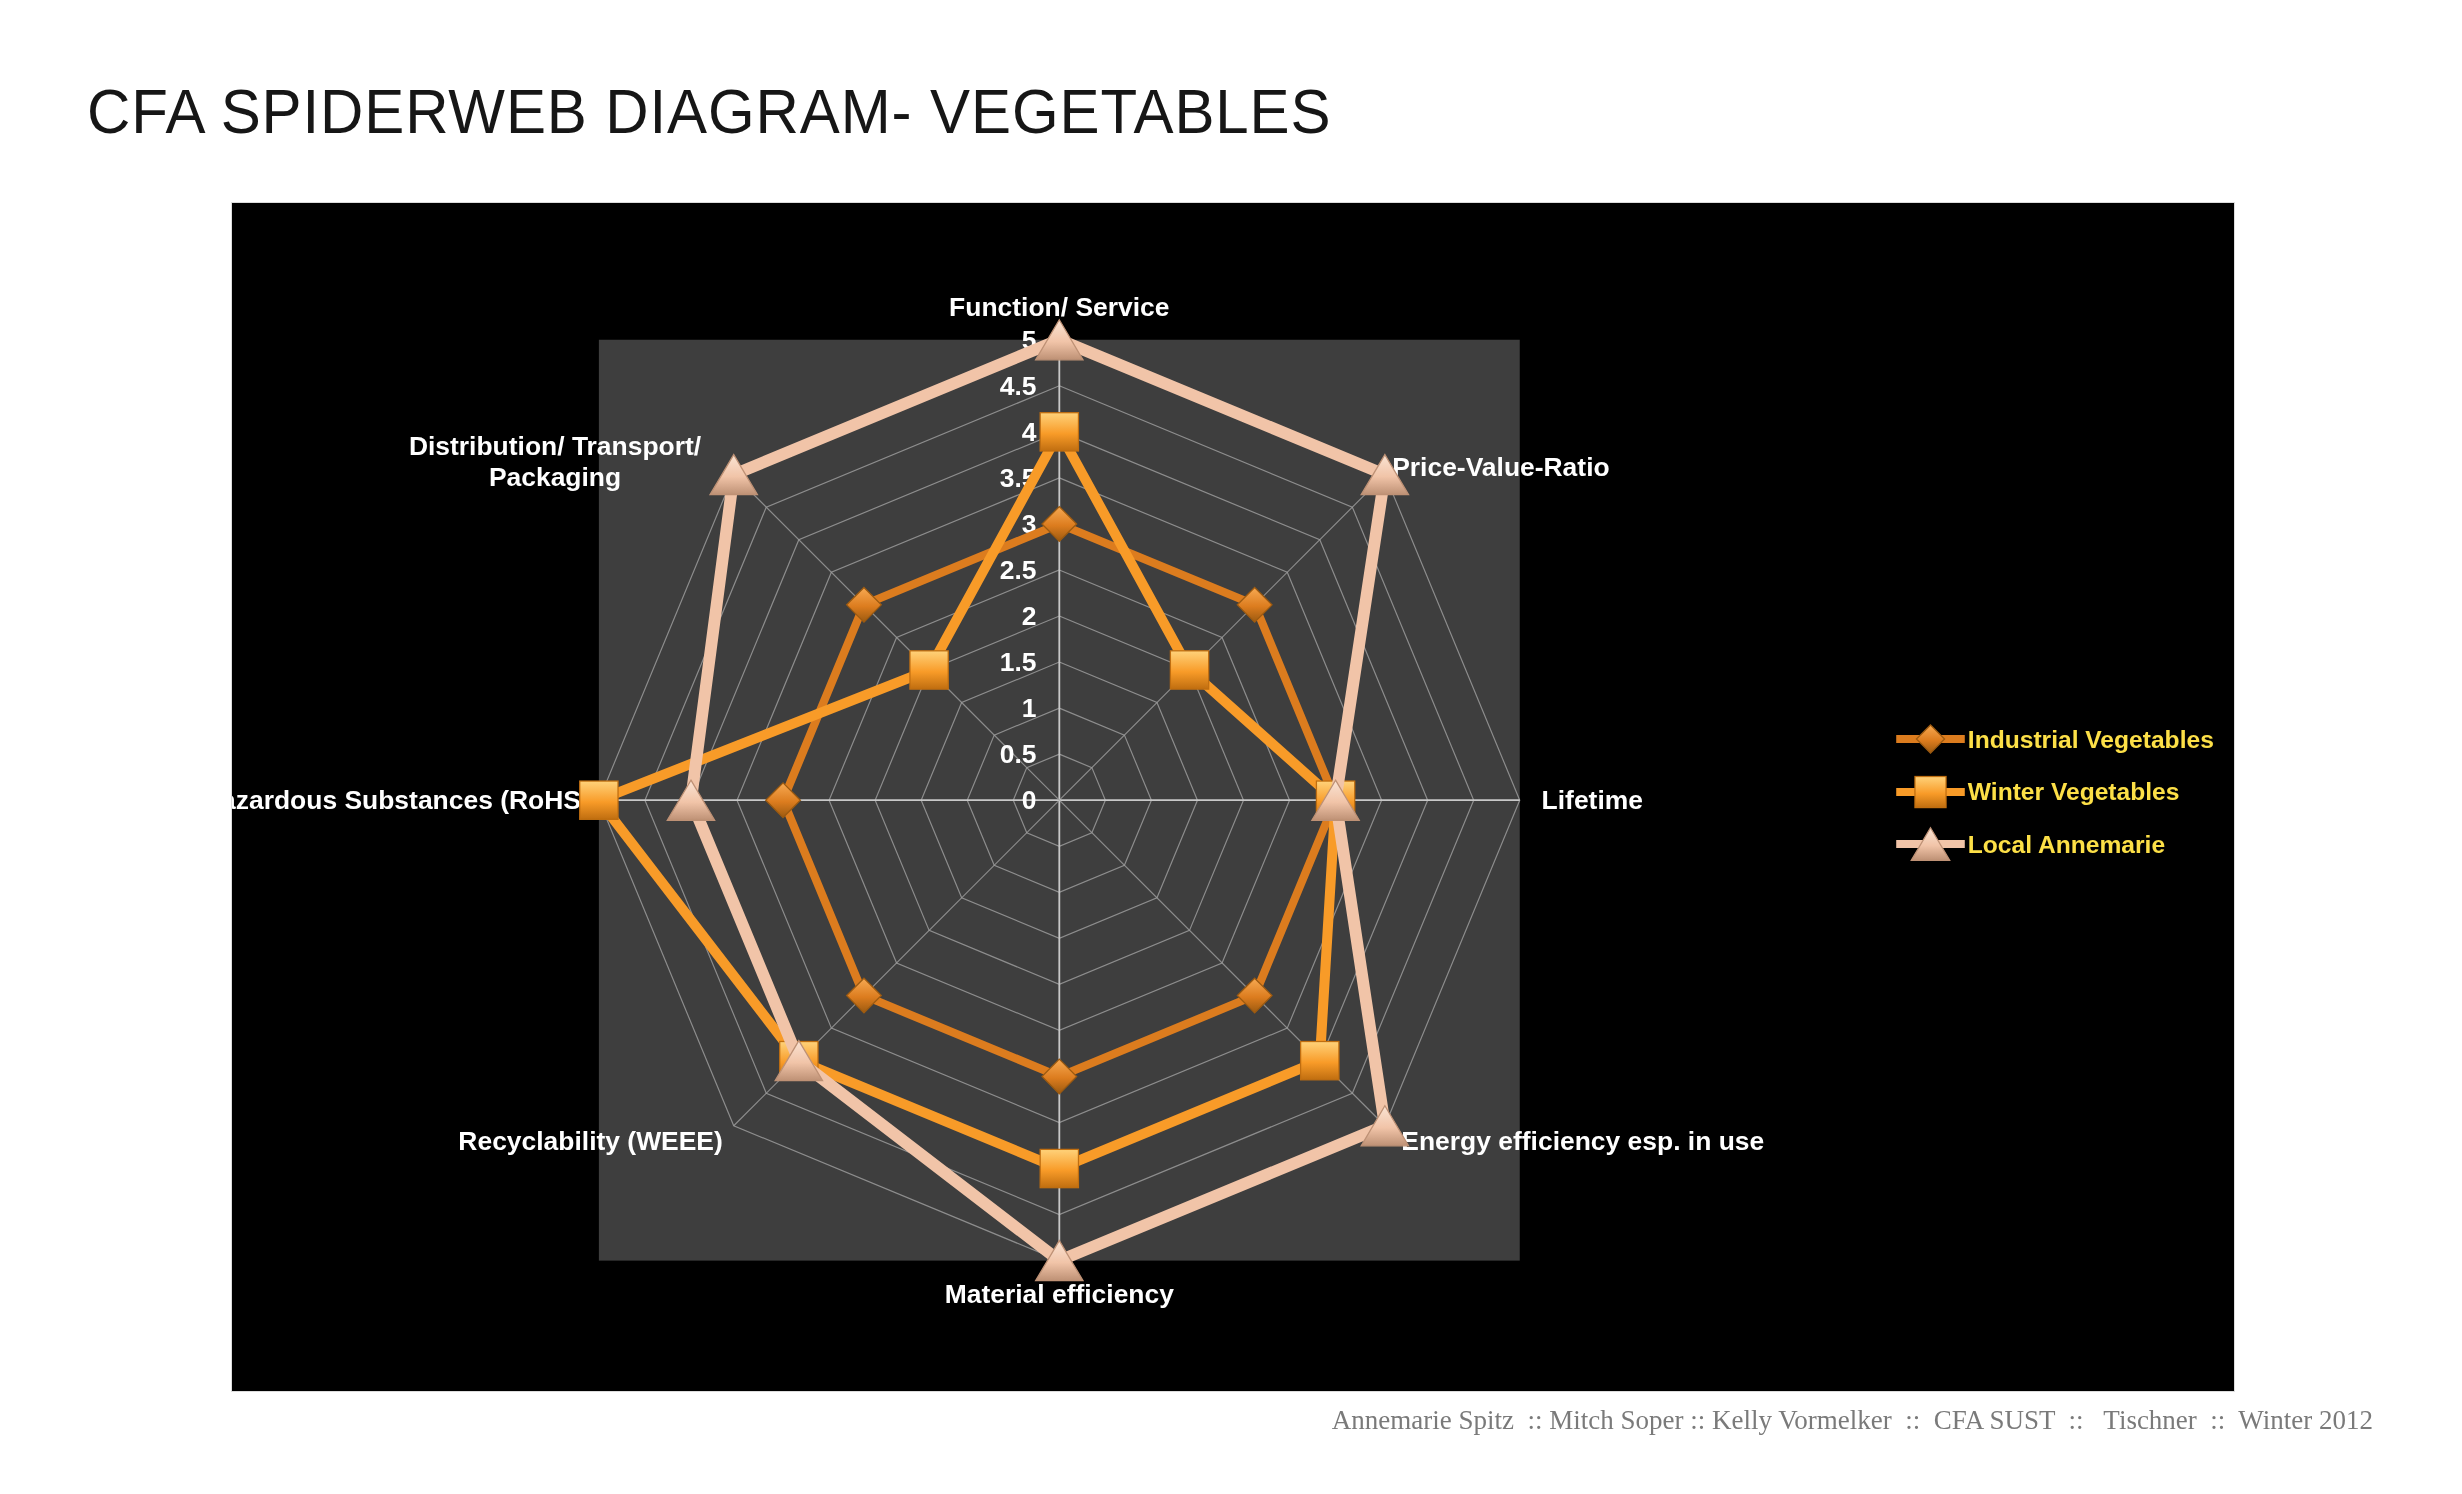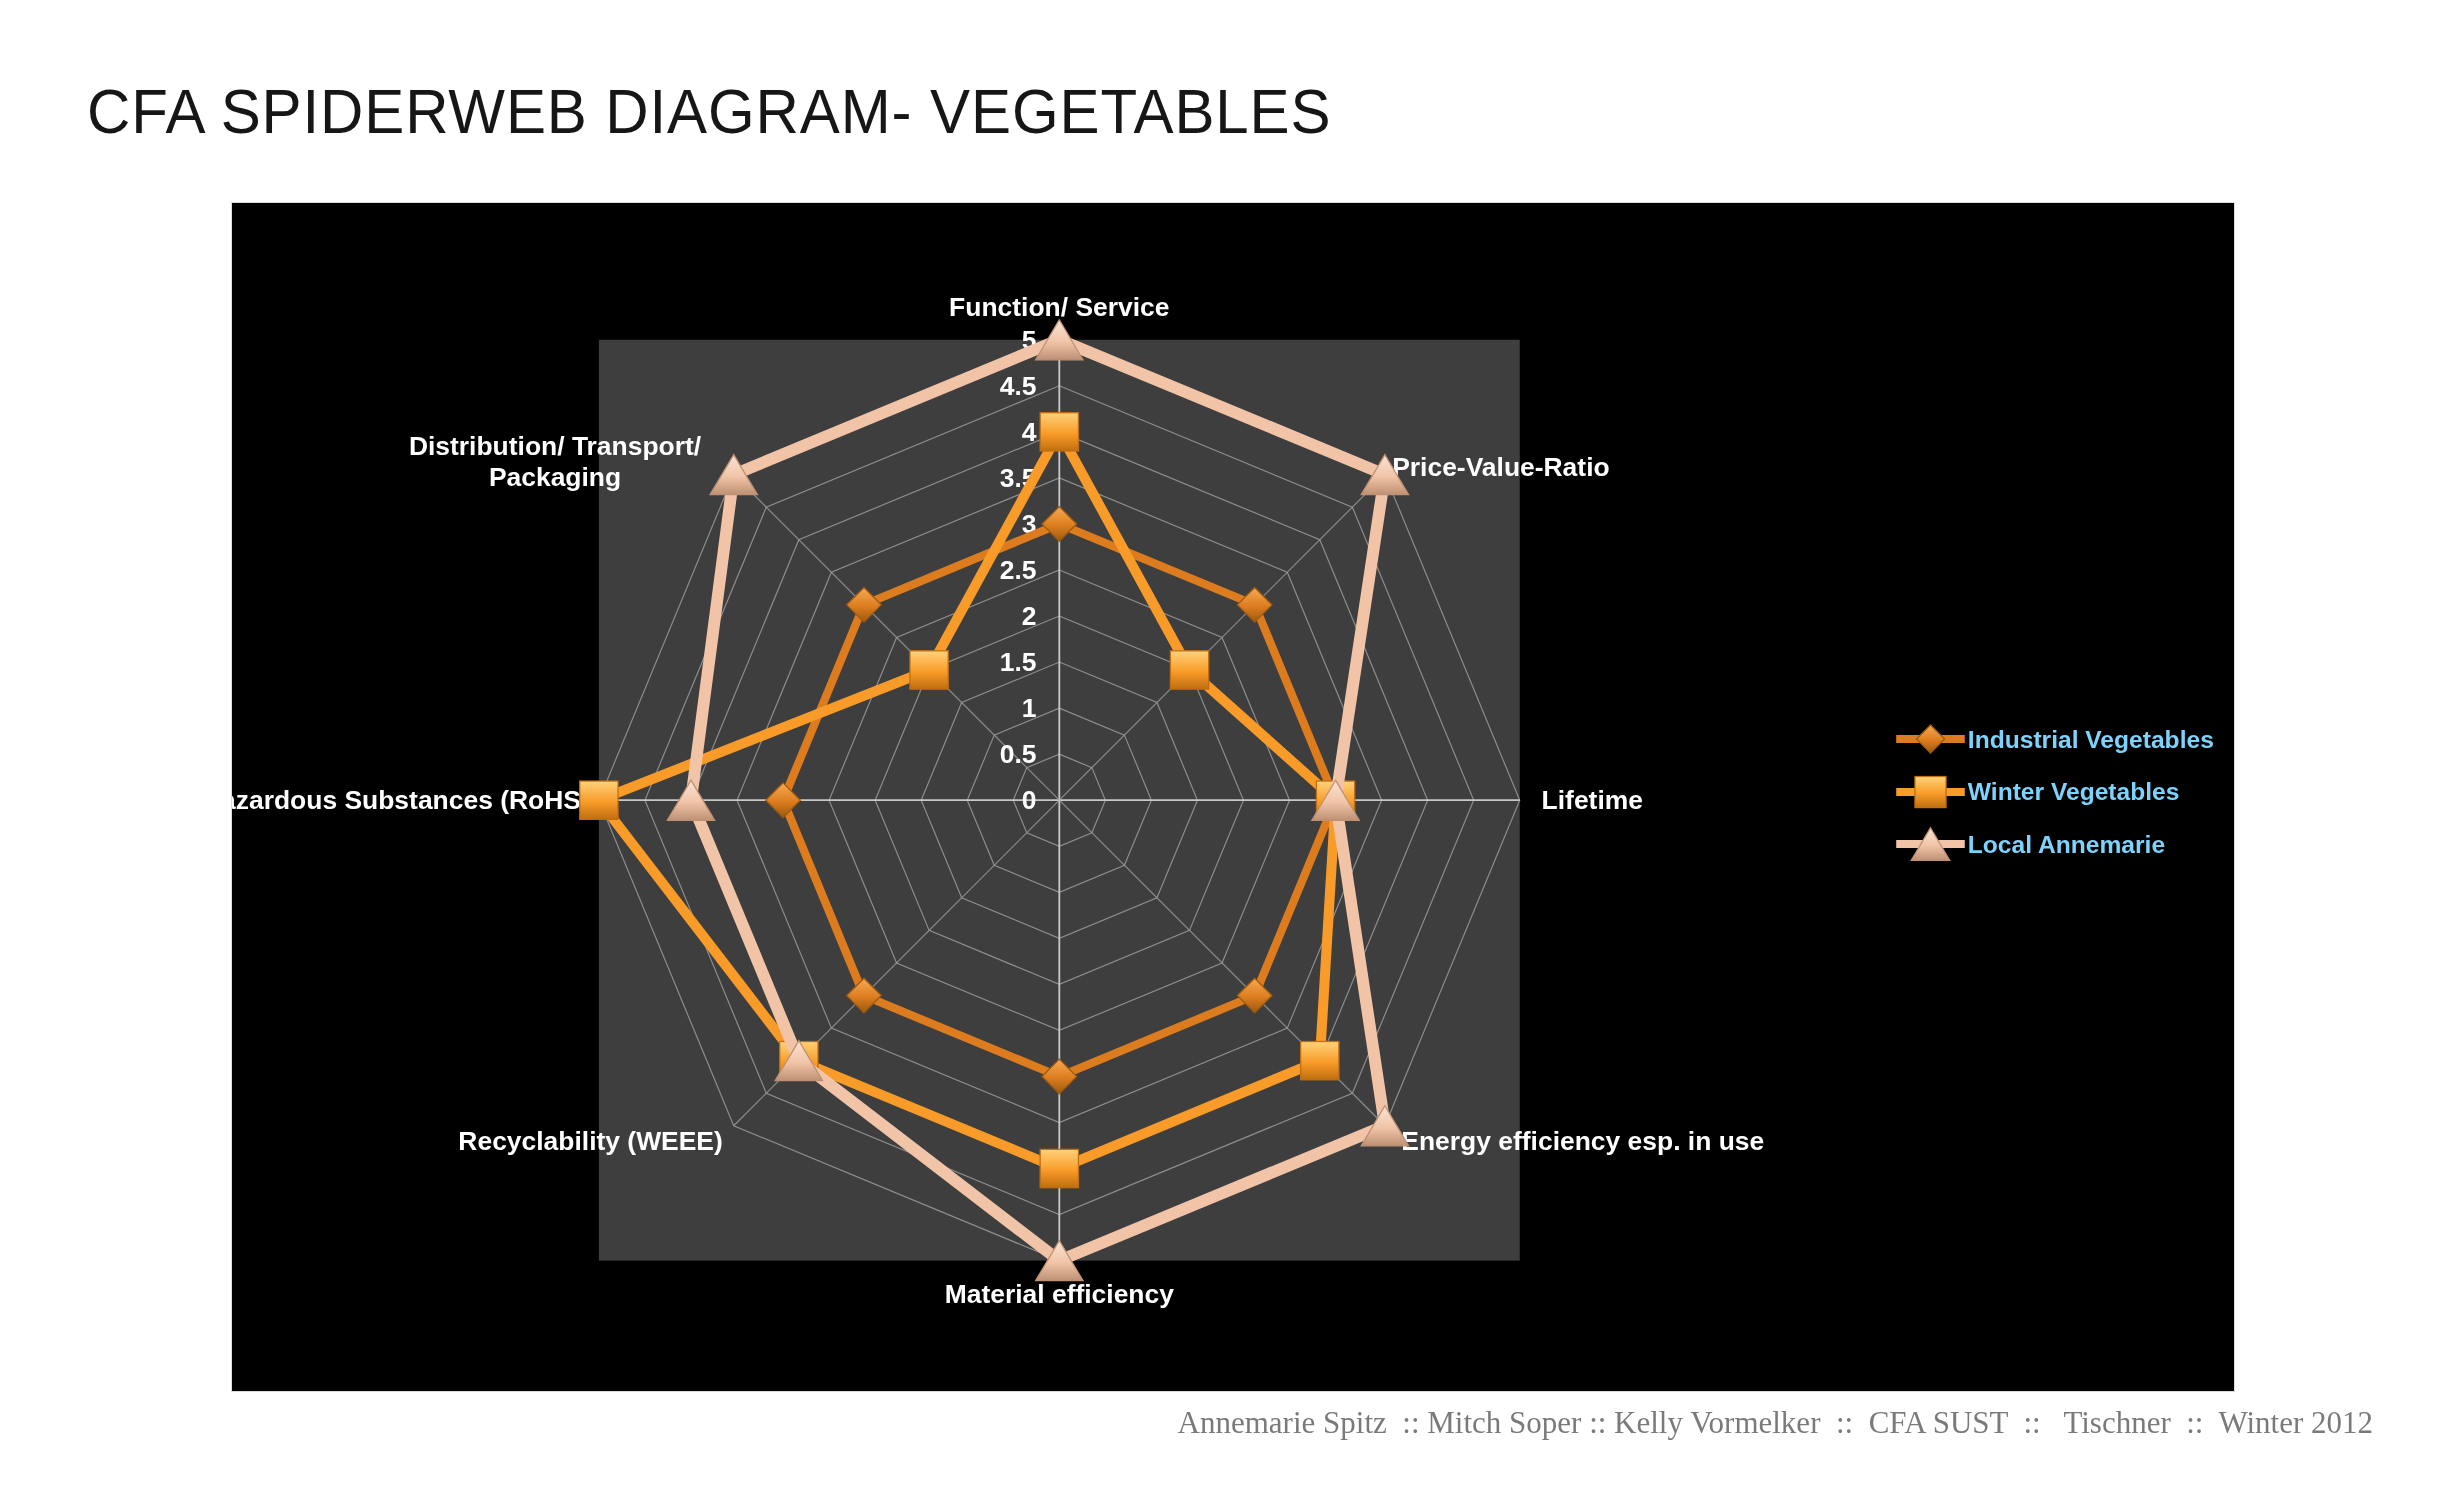--- a/index.html
+++ b/index.html
@@ -15,26 +15,26 @@
     position:absolute;left:231px;top:202px;width:2002px;height:1188px;
     background:#000000;border:0.9px solid #dcdcdc;box-sizing:content-box;
   }
   .chart-area svg.radar{position:absolute;left:0;top:0;}
   .legend{
     position:absolute;left:1663px;top:518px;width:328px;
     display:flex;flex-direction:column;gap:15.5px;
   }
   .legend-item{display:flex;align-items:center;gap:1.8px;height:37px;}
   .legend-item .lbl{
-    color:#7dd3fc;font-weight:700;font-size:24.6px;letter-spacing:0px;
+    color:#fde047;font-weight:700;font-size:24.6px;letter-spacing:0px;
     font-family:"Liberation Sans",sans-serif;white-space:nowrap;
   }
   .footer{
     position:absolute;right:89px;top:1405px;
-    font-family:"Liberation Serif",serif;font-size:31px;color:#7a7a7a;
+    font-family:"Liberation Serif",serif;font-size:27px;color:#7a7a7a;
     white-space:pre;
   }
   text{font-family:"Liberation Sans",sans-serif;}
 </style>
 </head>
 <body>
 
 <h1 class="page-title">CFA SPIDERWEB DIAGRAM- VEGETABLES</h1>
 
 <div class="chart-area">

